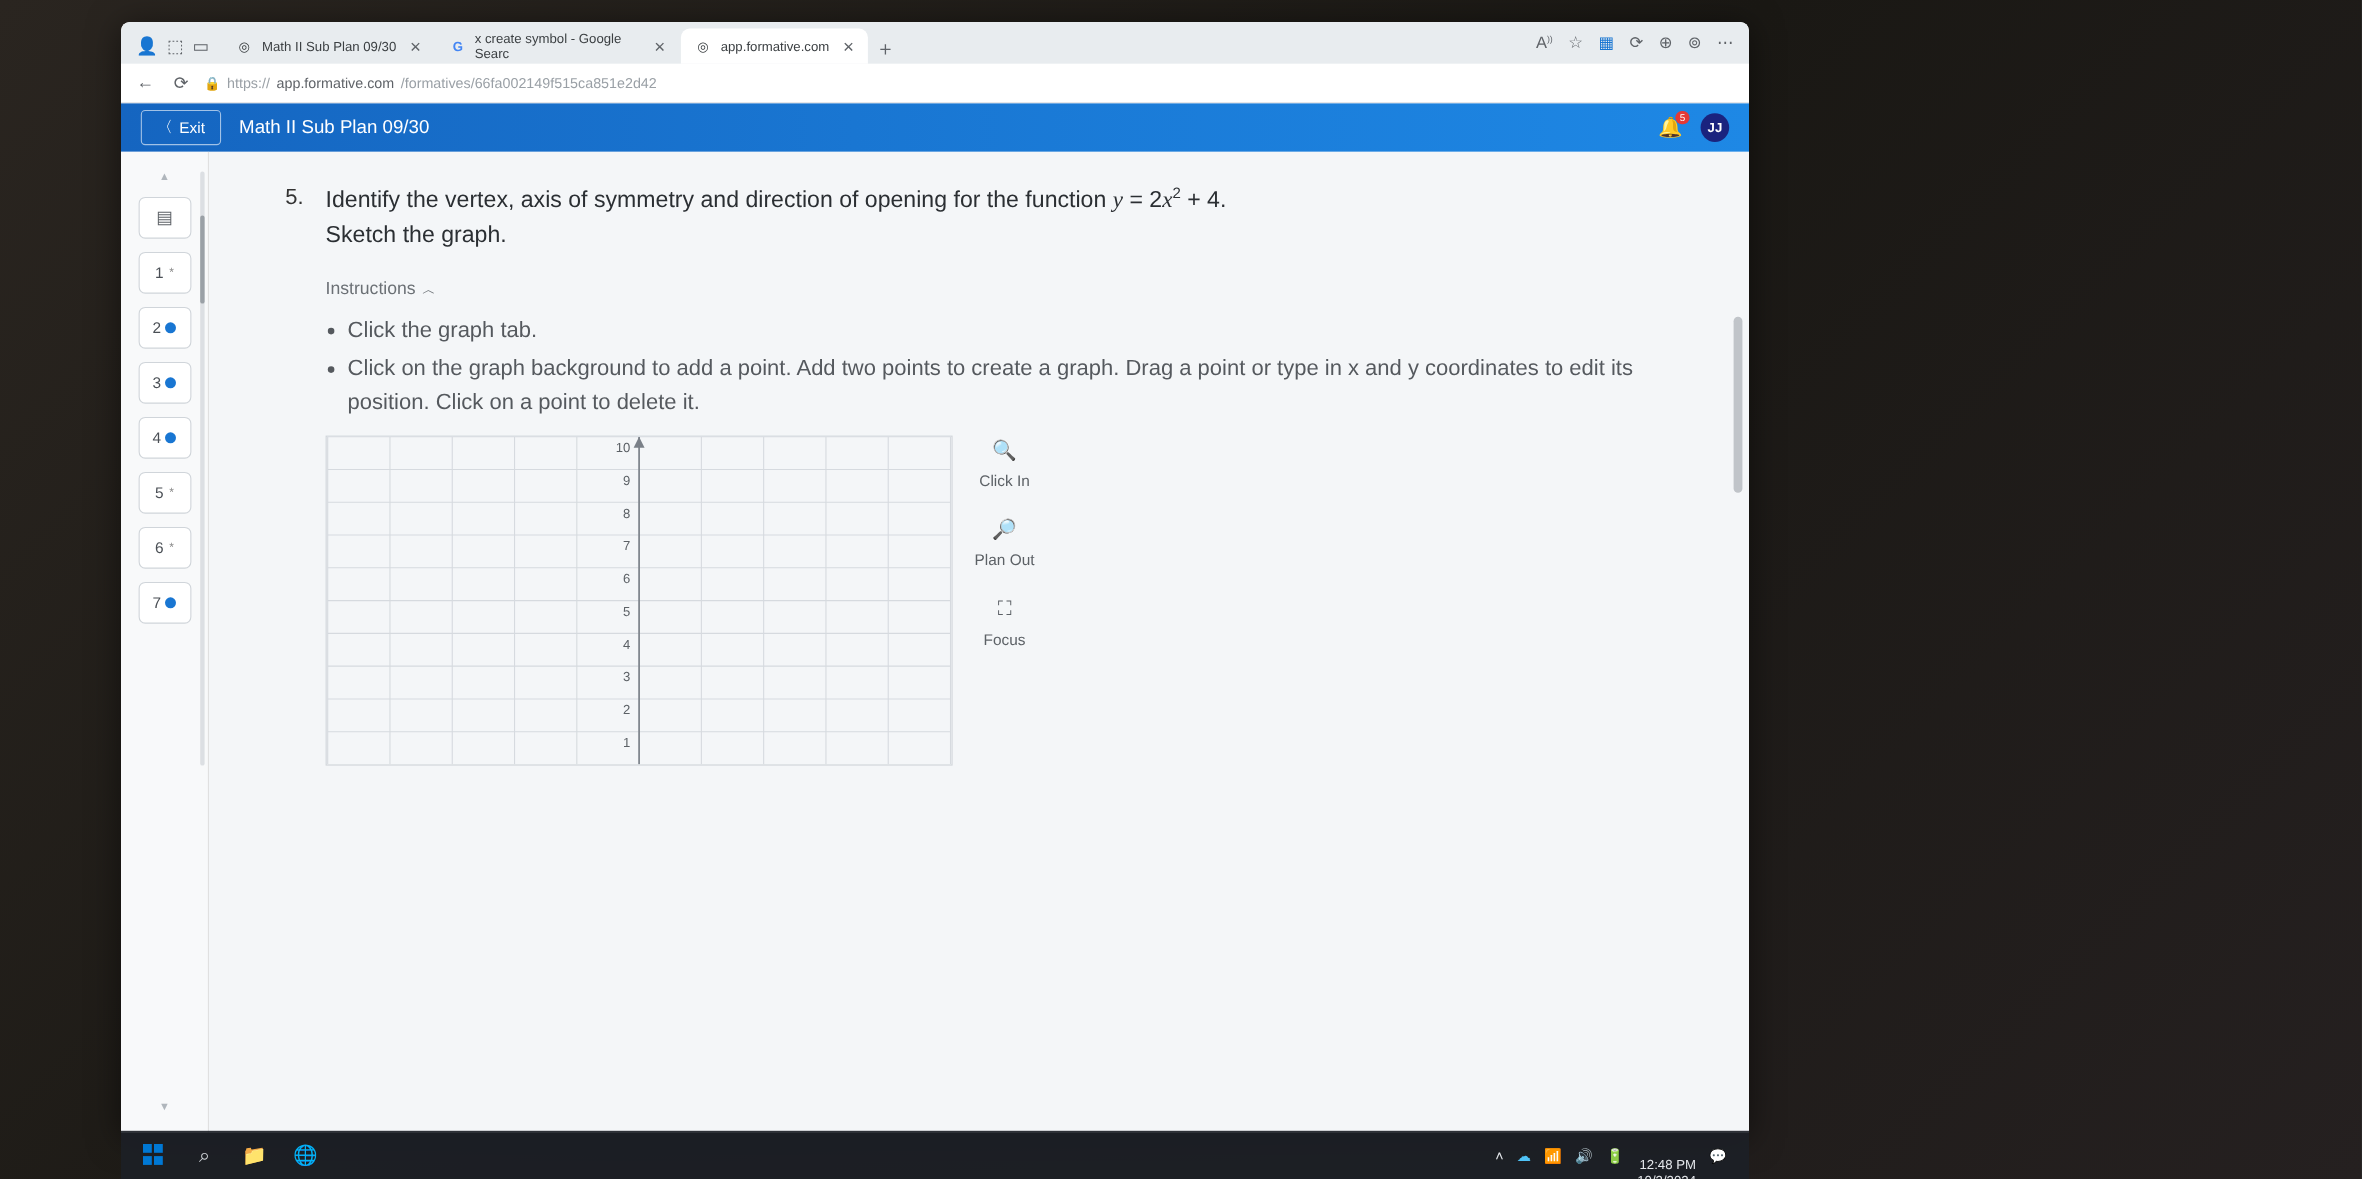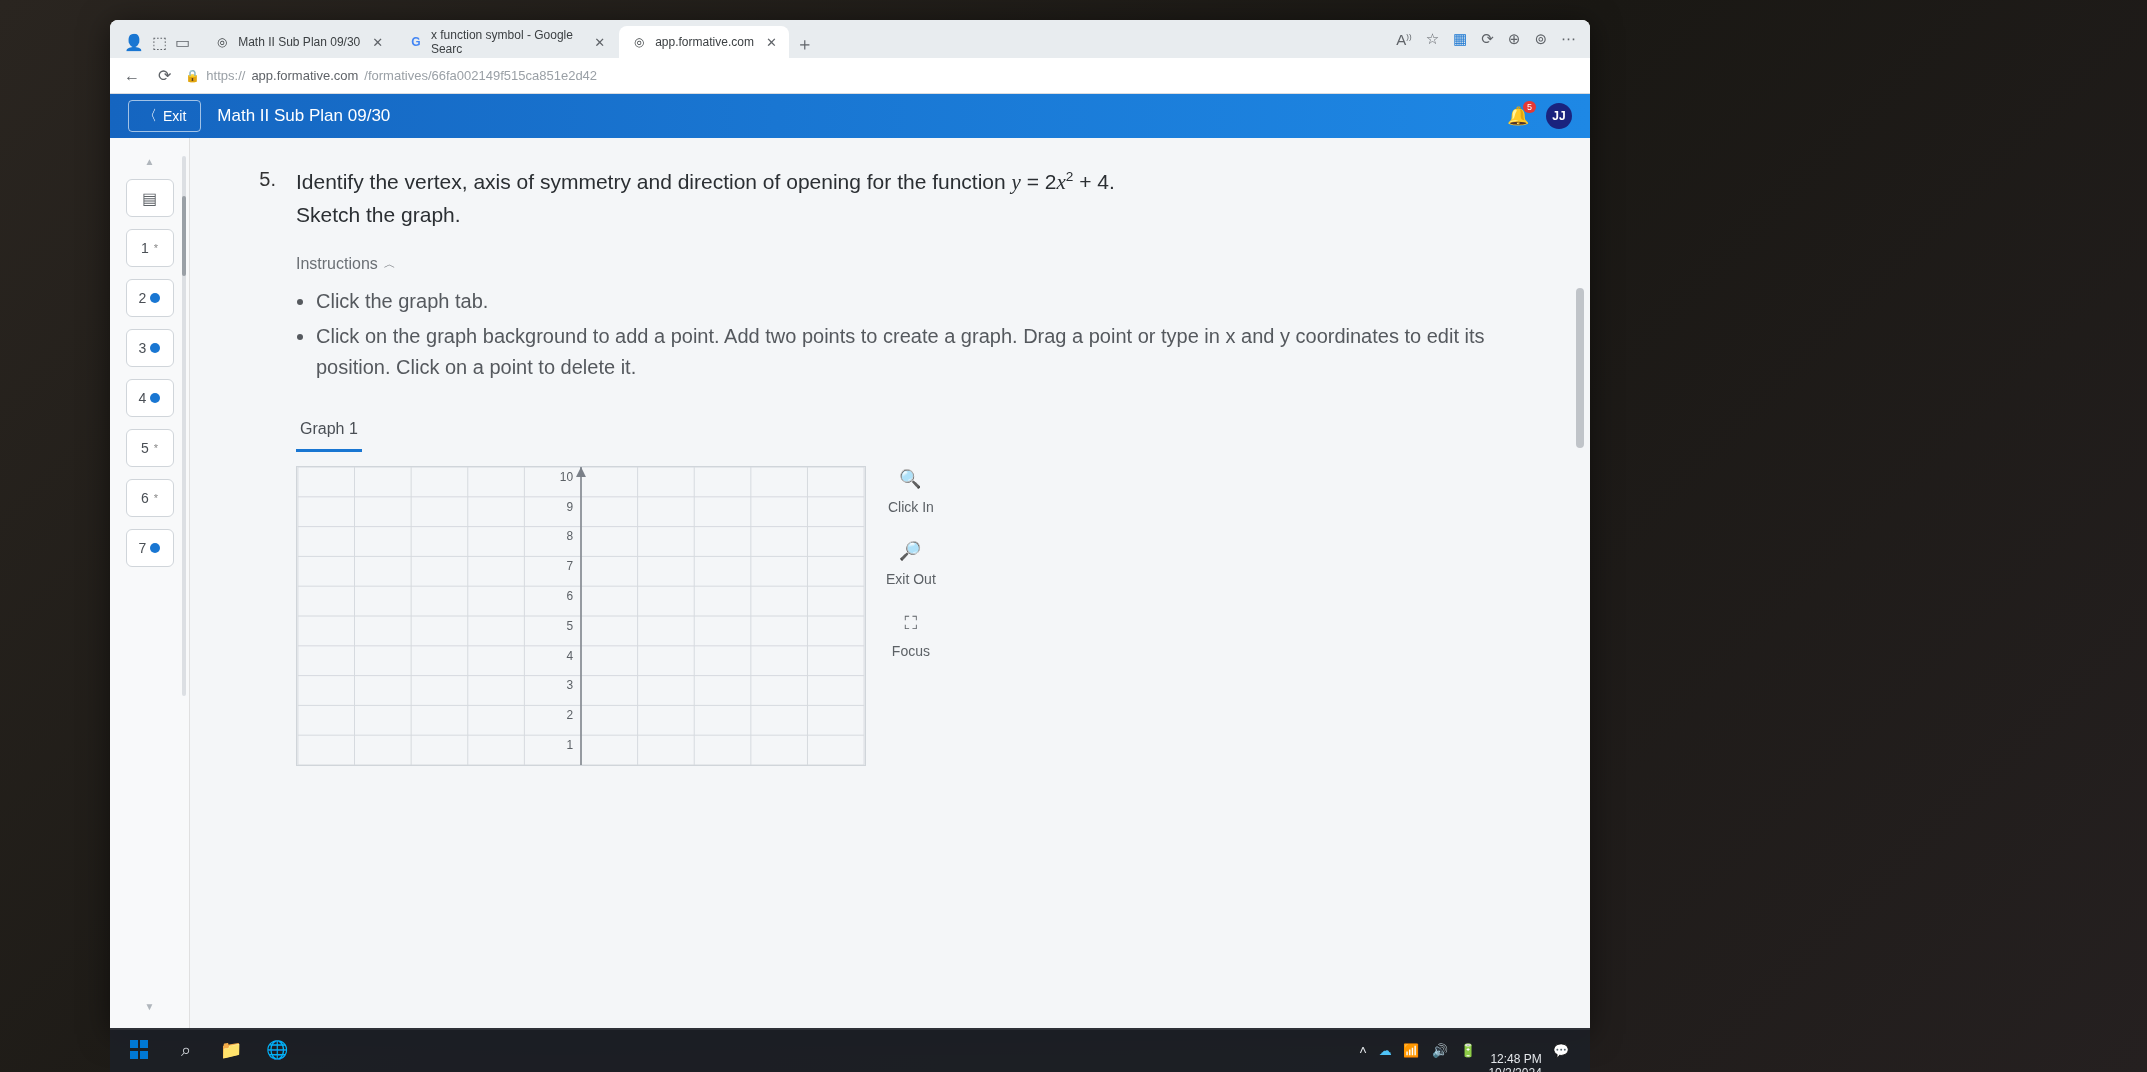--- a/index.html
+++ b/index.html
@@ -90,21 +90,21 @@
         <span>⬚</span>
         <span>▭</span>
       </div>
       <div class="tab">
         <span class="favicon">◎</span>
         <span>Math II Sub Plan 09/30</span>
         <span class="close">✕</span>
       </div>
       <div class="tab">
         <span class="favicon" style="color:#4285f4;font-weight:700">G</span>
-        <span>x function symbol - Google Searc</span>
+        <span>x create symbol - Google Searc</span>
         <span class="close">✕</span>
       </div>
       <div class="tab active">
         <span class="favicon">◎</span>
         <span>app.formative.com</span>
         <span class="close">✕</span>
       </div>
       <div class="new-tab">＋</div>
       <div class="tab-right-icons">
         <span>A<sup style="font-size:8px">))</sup></span>
@@ -190,23 +190,20 @@
 
             <div class="instr-head">
               <span>Instructions</span>
               <span class="chev">︿</span>
             </div>
             <ul class="instr-list">
               <li>Click the graph tab.</li>
               <li>Click on the graph background to add a point. Add two points to create a graph. Drag a point or type in x and y coordinates to edit its position. Click on a point to delete it.</li>
             </ul>
 
-            <div class="graph-tabs">
-              <div class="graph-tab">Graph 1</div>
-            </div>
 
             <div class="graph-wrap">
               <div class="graph-area">
                 <svg viewBox="0 0 570 300">
                     <line x1="0" y1="0" x2="570" y2="0" stroke="#d6dadf" stroke-width="1"></line>
                     <line x1="0" y1="30" x2="570" y2="30" stroke="#d6dadf" stroke-width="1"></line>
                     <line x1="0" y1="60" x2="570" y2="60" stroke="#d6dadf" stroke-width="1"></line>
                     <line x1="0" y1="90" x2="570" y2="90" stroke="#d6dadf" stroke-width="1"></line>
                     <line x1="0" y1="120" x2="570" y2="120" stroke="#d6dadf" stroke-width="1"></line>
                     <line x1="0" y1="150" x2="570" y2="150" stroke="#d6dadf" stroke-width="1"></line>
@@ -240,21 +237,21 @@
                     <text x="277" y="284" font-size="12" fill="#5c6166" text-anchor="end">1</text>
                   </svg>
               </div>
               <div class="graph-tools">
                 <div class="tool">
                   <span class="ic">🔍</span>
                   <span>Click In</span>
                 </div>
                 <div class="tool">
                   <span class="ic">🔎</span>
-                  <span>Exit Out</span>
+                  <span>Plan Out</span>
                 </div>
                 <div class="tool">
                   <span class="ic">⛶</span>
                   <span>Focus</span>
                 </div>
               </div>
             </div>
 
           </div>
         </div>

